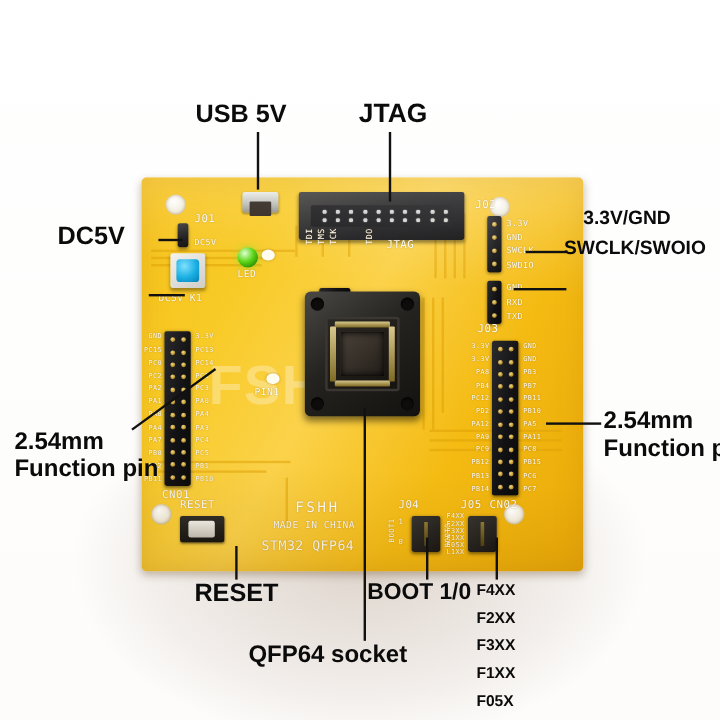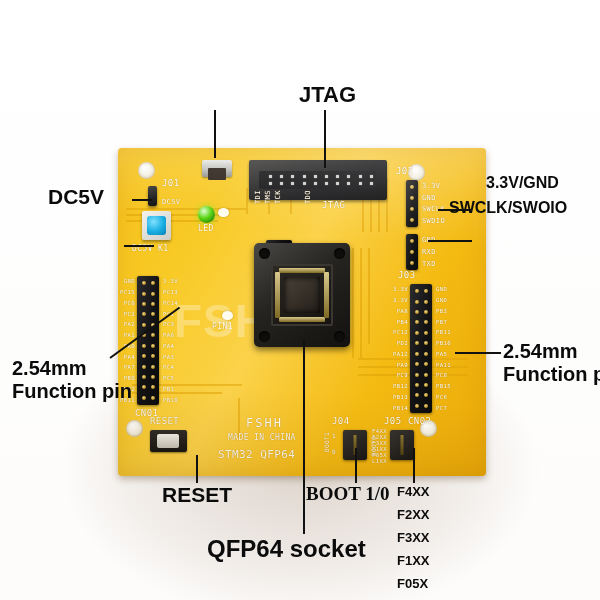--- a/index.html
+++ b/index.html
@@ -390,56 +390,57 @@
     <div style="position:absolute;left:254px;top:280px;display:flex;flex-direction:column;gap:0px;">
       <span class="silk" style="position:static;font-size:5.6px">F4XX</span>
       <span class="silk" style="position:static;font-size:5.6px">F2XX</span>
       <span class="silk" style="position:static;font-size:5.6px">F3XX</span>
       <span class="silk" style="position:static;font-size:5.6px">F1XX</span>
       <span class="silk" style="position:static;font-size:5.6px">F05X</span>
       <span class="silk" style="position:static;font-size:5.6px">L1XX</span>
     </div>
   </div>
 
+  <div class="anno" style="left:163px;top:84px;font-size:21px;">USB 5V</div>
   <div class="lead v" style="left:214px;top:110px;height:48px;"></div>
 
   <div class="anno" style="left:299px;top:82px;font-size:22px;">JTAG</div>
   <div class="lead v" style="left:324px;top:110px;height:58px;"></div>
 
   <div class="anno" style="left:48px;top:185px;font-size:21px;">DC5V</div>
   <div class="lead h" style="left:132px;top:199px;width:20px;"></div>
 
   <div class="lead h" style="left:124px;top:245px;width:30px;"></div>
 
   <div class="anno" style="left:486px;top:174px;font-size:16px;">3.3V/GND</div>
 
-  <div class="anno" style="left:449px;top:199px;font-size:16px;">SWCLK/SWOIO</div>
+  <div class="anno" style="left:470px;top:199px;font-size:16px;">SWCLK/SWOIO</div>
   <div class="lead h" style="left:438px;top:209px;width:34px;"></div>
 
   <div class="lead h" style="left:428px;top:240px;width:44px;"></div>
 
   <div style="position:absolute;left:12px;top:357px;">
     <div class="anno" style="position:static;font-size:20px;">2.54mm</div>
     <div class="anno" style="position:static;font-size:20px;">Function pin</div>
   </div>
   <div class="lead diag" style="left:110px;top:357px;width:86px;transform:rotate(-36deg);"></div>
 
   <div style="position:absolute;left:503px;top:340px;">
     <div class="anno" style="position:static;font-size:20px;">2.54mm</div>
     <div class="anno" style="position:static;font-size:20px;">Function pin</div>
   </div>
   <div class="lead h" style="left:455px;top:352px;width:46px;"></div>
 
   <div class="anno" style="left:162px;top:483px;font-size:21px;">RESET</div>
   <div class="lead v" style="left:196px;top:455px;height:28px;"></div>
 
-  <div class="anno" style="left:306px;top:483px;font-size:19px;font-family:Liberation Serif, serif;">BOOT 1/0</div>
+  <div class="anno" style="left:306px;top:483px;font-size:19px;">BOOT 1/0</div>
   <div class="lead v" style="left:355px;top:448px;height:35px;"></div>
 
-  <div class="anno" style="left:207px;top:535px;font-size:24px;">QFP64 socket</div>
+  <div class="anno" style="left:207px;top:535px;font-size:20px;">QFP64 socket</div>
   <div class="lead v" style="left:303px;top:340px;height:194px;"></div>
 
   <div class="lead v" style="left:413px;top:448px;height:35px;"></div>
   <div style="position:absolute;left:397px;top:484px;">
     <div class="fam" style="position:static;margin-bottom:8px;">F4XX</div>
     <div class="fam" style="position:static;margin-bottom:8px;">F2XX</div>
     <div class="fam" style="position:static;margin-bottom:8px;">F3XX</div>
     <div class="fam" style="position:static;margin-bottom:8px;">F1XX</div>
     <div class="fam" style="position:static;margin-bottom:8px;">F05X</div>
     <div class="fam" style="position:static;">L1XX</div>

